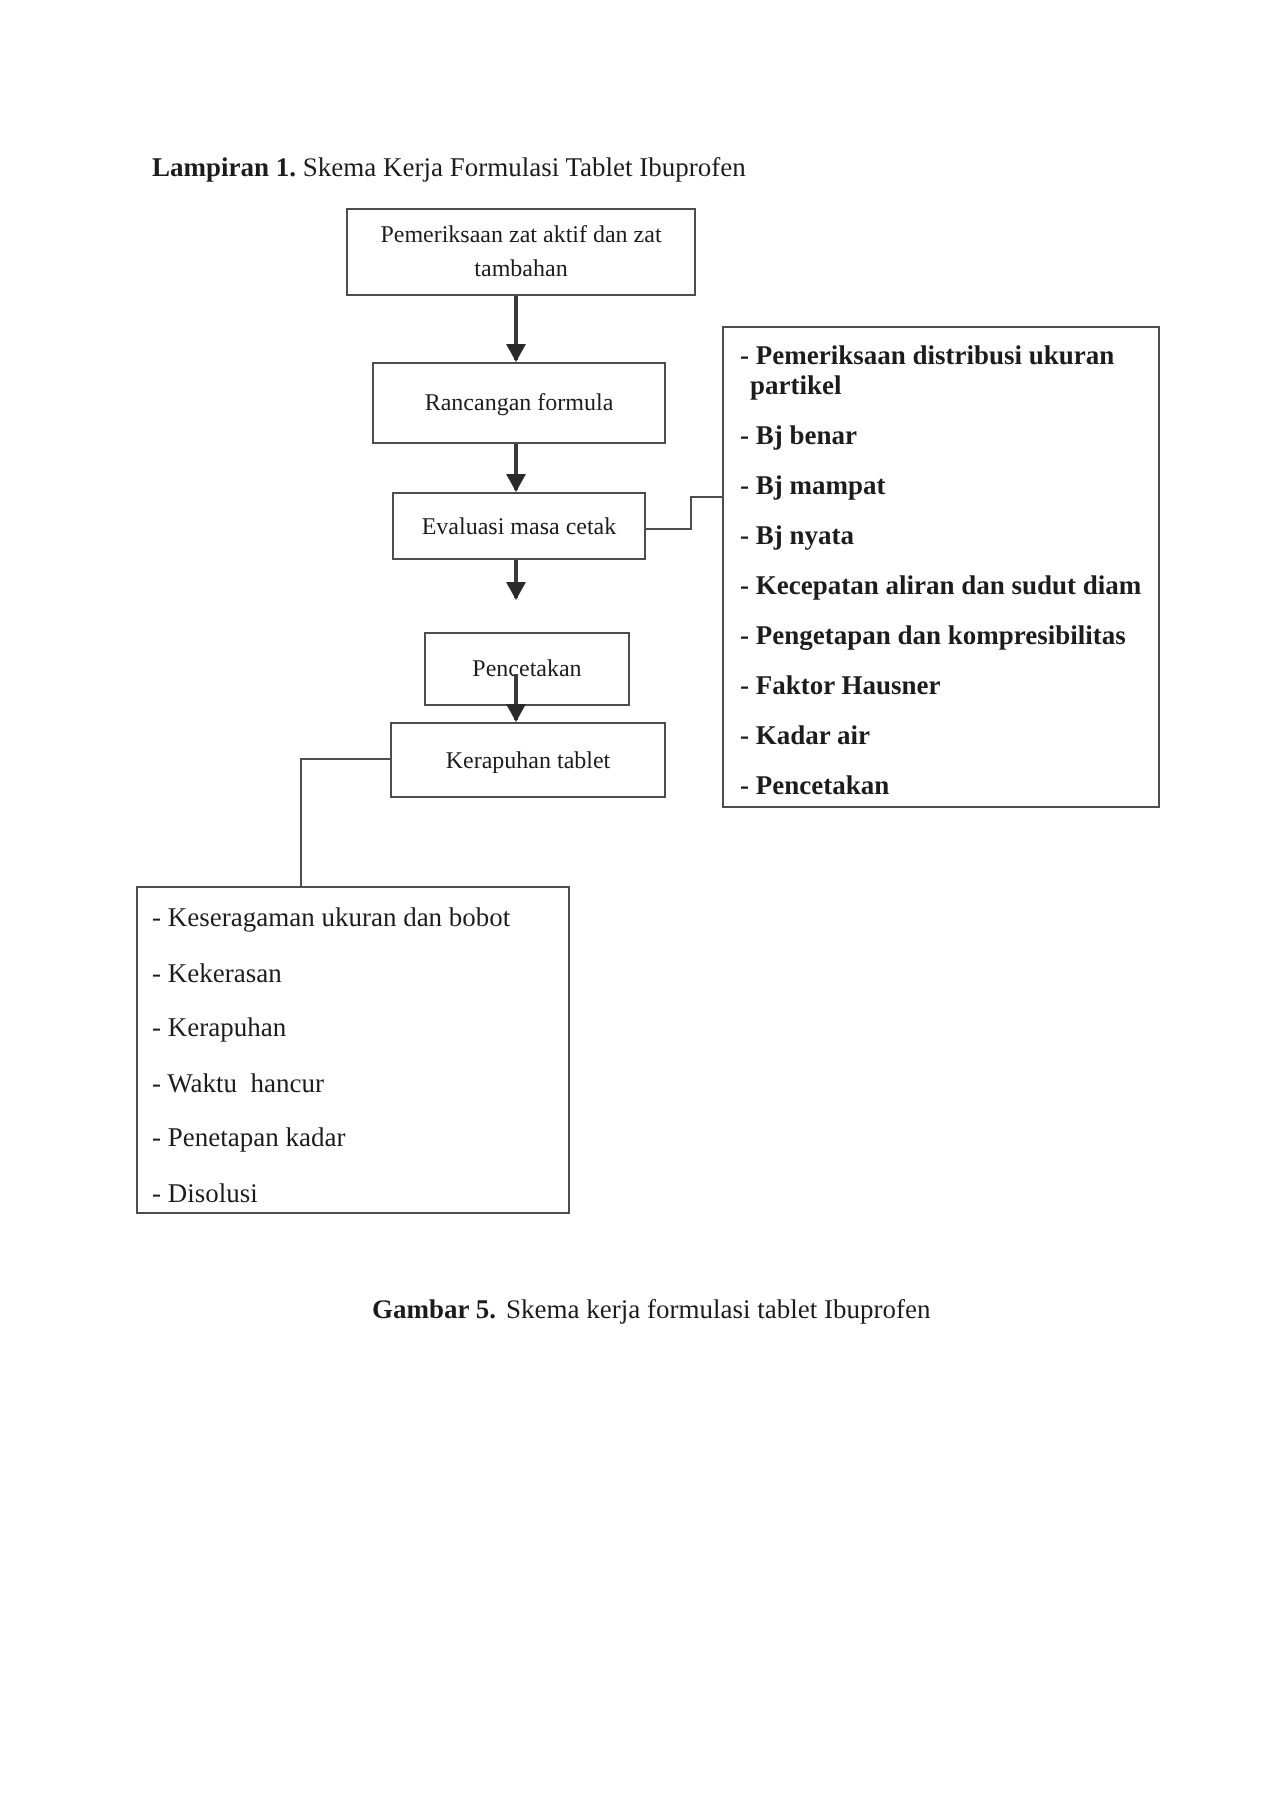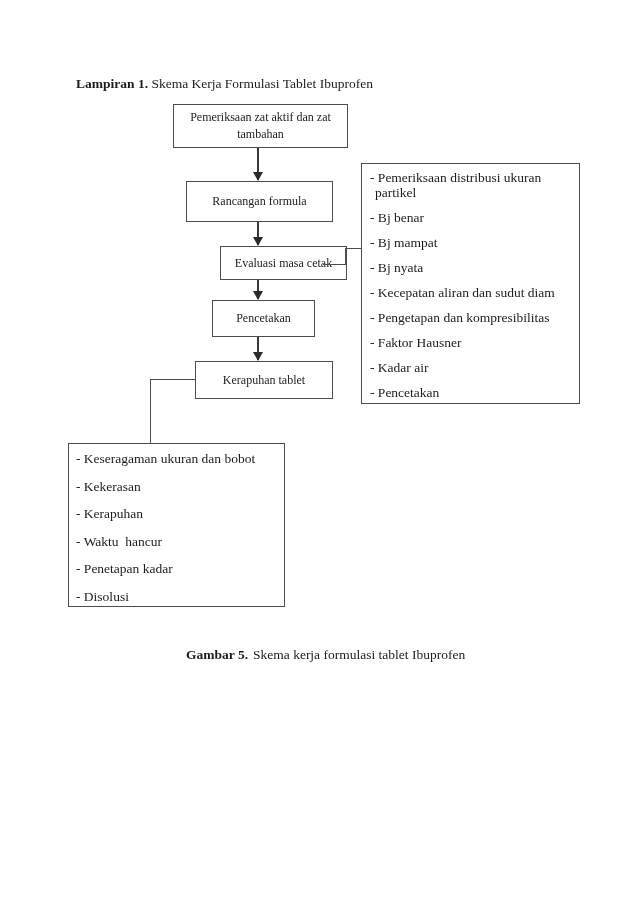--- a/index.html
+++ b/index.html
@@ -15,22 +15,22 @@
   .title b { font-weight: bold; margin-top: 14px; }
 
   .node {
     position: absolute; box-sizing: border-box;
     border: 1.5px solid #4d4d4d; background: #ffffff;
     display: flex; align-items: center; justify-content: center;
     text-align: center; font-size: 12px; line-height: 17px;
   }
   #node-0 { left: 173px; top: 104px; width: 175px; height: 44px; }
   #node-1 { left: 186px; top: 181px; width: 147px; height: 41px; }
-  #node-2 { left: 196px; top: 246px; width: 127px; height: 34px; margin-left: 24px; }
-  #node-3 { left: 212px; top: 300px; width: 103px; height: 37px; }
+  #node-2 { left: 196px; top: 246px; width: 127px; height: 34px; }
+  #node-3 { left: 212px; top: 316px; width: 103px; height: 37px; }
   #node-4 { left: 195px; top: 361px; width: 138px; height: 38px; }
 
   .arrow { position: absolute; left: 252px; width: 12px; }
   #arrow-1 { top: 148px; height: 33px; }
   #arrow-2 { top: 222px; height: 24px; }
   #arrow-3 { top: 280px; height: 20px; }
   #arrow-4 { top: 337px; height: 24px; }
   .arrow-line { position: absolute; left: 5px; top: 0; bottom: 1px; width: 1.5px; background: #3a3a3a; }
   .arrow-head {
     position: absolute; left: 1px; bottom: 0; width: 0; height: 0;
@@ -44,21 +44,21 @@
   #connector-left  { left: 150px; top: 379px; width: 45px; height: 64px; border-top: 1.5px solid #4d4d4d; border-left: 1.5px solid #4d4d4d; }
 
   .sidebox {
     position: absolute; box-sizing: border-box;
     border: 1.5px solid #4d4d4d; background: #ffffff;
     font-size: 13.5px;
   }
   .sidebox ul { list-style: none; margin: 0; padding: 0; }
   .sidebox li { white-space: pre-wrap; padding-left: 5px; text-indent: -5px; }
   #masa-cetak-box { left: 361px; top: 163px; width: 219px; height: 241px; padding: 7px 6px 0 8px; }
-  #masa-cetak-box li { line-height: 14.5px; margin-bottom: 10.5px; }
+  #masa-cetak-box li { line-height: 14.5px; margin-bottom: 10.5px; font-weight: bold; }
   #tablet-box { left: 68px; top: 443px; width: 217px; height: 164px; padding: 8px 6px 0 7px; }
   #tablet-box li { line-height: 14.5px; margin-bottom: 13px; }
 
   .caption { position: absolute; left: 186px; top: 647px; font-size: 13.5px; margin: 0; white-space: nowrap; }
   .caption b { font-weight: bold; }
   .caption .caption-text { margin-left: 5px; }
 </style>
 </head>
 <body>
 

